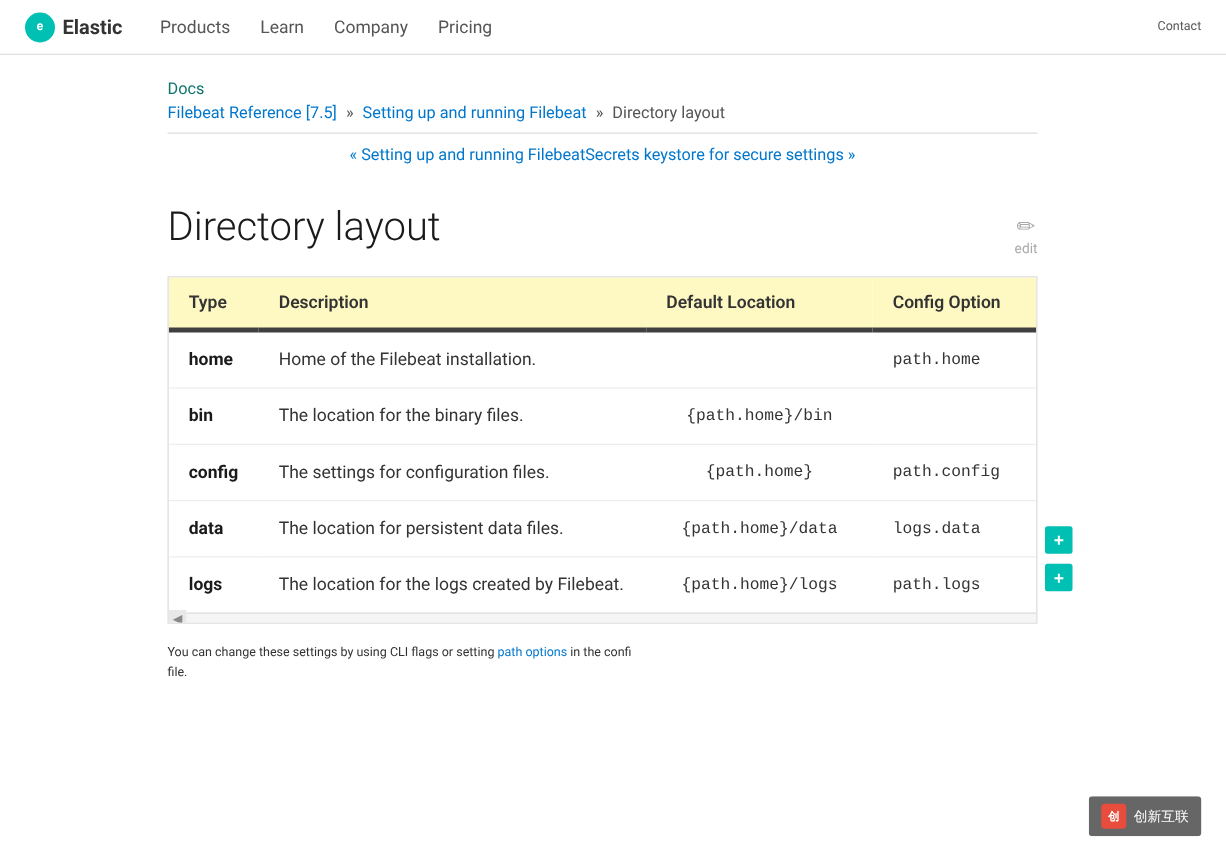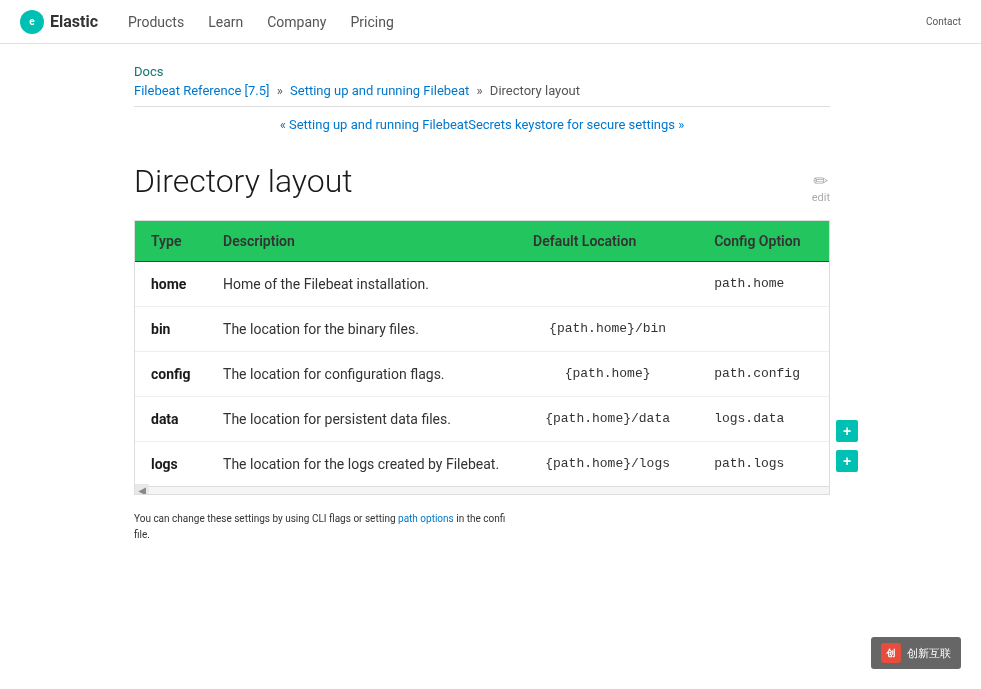--- a/index.html
+++ b/index.html
@@ -156,22 +156,22 @@
       border-radius: 4px;
     }
 
     
     .dir-table {
       width: 100%;
       border-collapse: collapse;
       font-size: 14px;
     }
     .dir-table thead tr {
-      background: #22c55e;
-      border-bottom: 1px solid #404040;
+      background: #fef9c3;
+      border-bottom: 4px solid #404040;
     }
     .dir-table th {
       padding: 12px 16px;
       text-align: left;
       font-weight: 600;
       color: #333;
       font-size: 14px;
     }
     .dir-table td {
       padding: 14px 16px;
@@ -359,21 +359,21 @@
                   <td class="col-config code-val">path.home</td>
                 </tr>
                 <tr>
                   <td class="col-type">bin</td>
                   <td class="col-desc">The location for the binary files.</td>
                   <td class="col-location code-val">{path.home}/bin</td>
                   <td class="col-config code-val"></td>
                 </tr>
                 <tr>
                   <td class="col-type">config</td>
-                  <td class="col-desc">The location for configuration flags.</td>
+                  <td class="col-desc">The settings for configuration files.</td>
                   <td class="col-location code-val">{path.home}</td>
                   <td class="col-config code-val">path.config</td>
                 </tr>
                 <tr>
                   <td class="col-type">data</td>
                   <td class="col-desc">The location for persistent data files.</td>
                   <td class="col-location code-val">{path.home}/data</td>
                   <td class="col-config code-val">logs.data</td>
                 </tr>
                 <tr>

